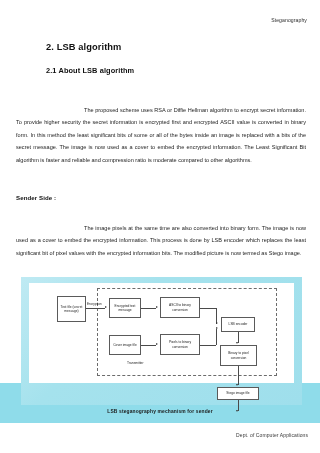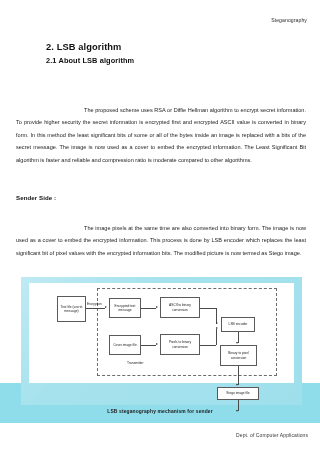--- a/index.html
+++ b/index.html
@@ -13,21 +13,21 @@
   .hdr{
     position:absolute;top:17px;right:13px;
     font-size:5.1px;letter-spacing:.1px;color:#2a2a2a;
   }
 
   .h1{
     position:absolute;left:46px;top:42px;
     font-size:9.3px;font-weight:bold;letter-spacing:.1px;color:#111;
   }
   .h2{
-    position:absolute;left:46px;top:56px;
+    position:absolute;left:46px;top:66px;
     font-size:7.4px;font-weight:bold;letter-spacing:.1px;color:#111;
   }
 
   .para{
     position:absolute;left:16px;right:14px;
     font-size:5.55px;line-height:12.4px;color:#1d1d1d;
     text-align:justify;text-justify:inter-word;
   }
   .para .ind{display:inline-block;width:68px;}
   #p1{top:104px;}

